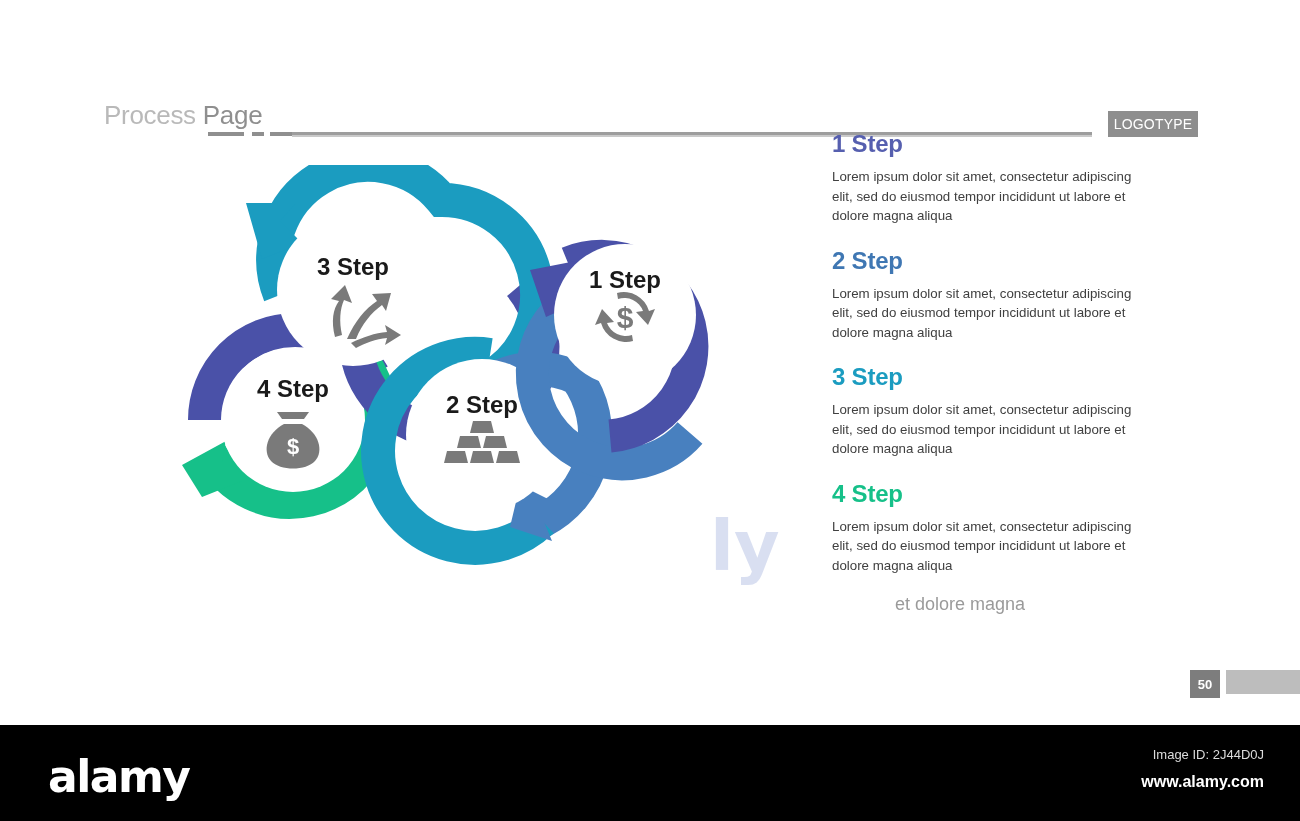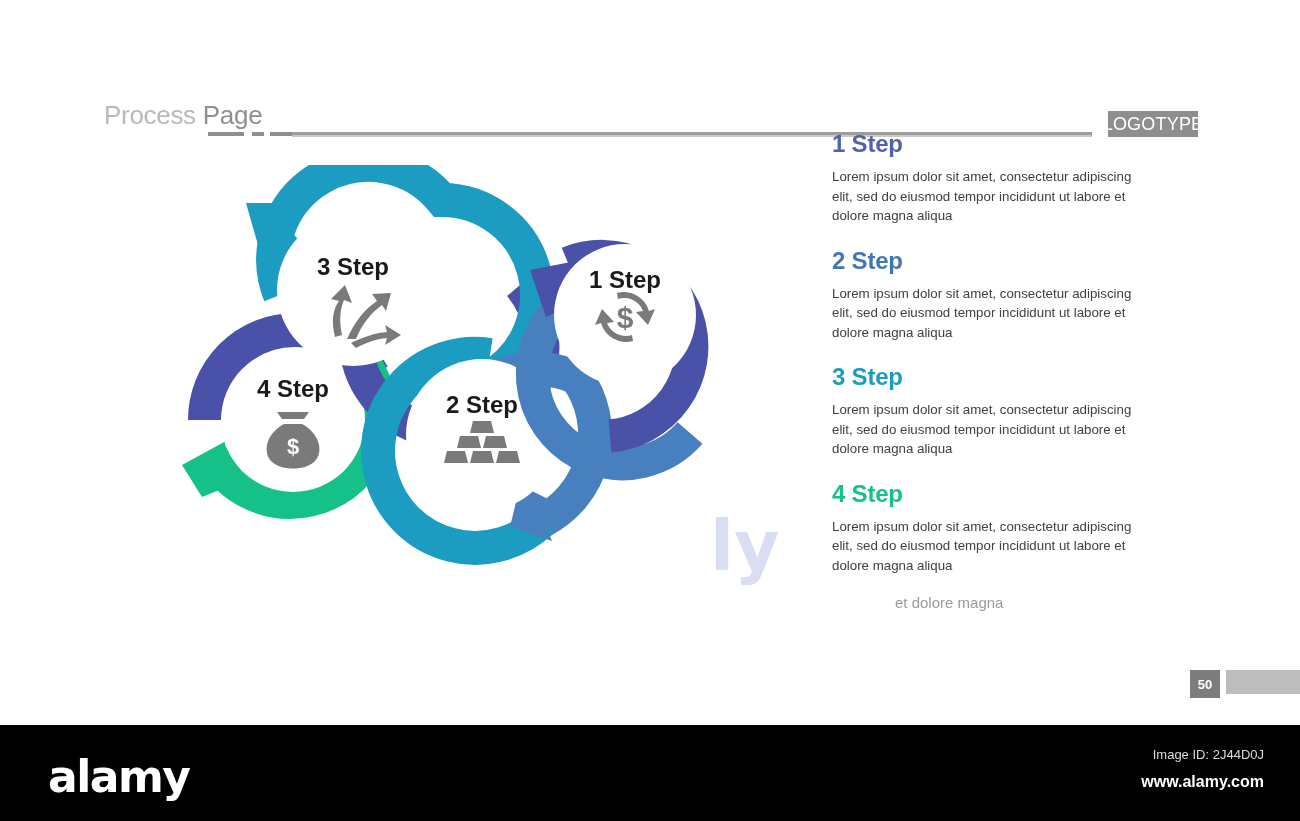--- a/index.html
+++ b/index.html
@@ -33,21 +33,21 @@
   .header-rule {
     position: absolute; left: 292px; top: 84px;
     width: 800px; height: 5px;
     background: linear-gradient(to bottom, #9d9d9d 0%, #9d9d9d 55%, #c9c9c9 55%, #c9c9c9 100%);
   }
   .logotype {
     position: absolute; left: 1108px; top: 63px;
     width: 90px; height: 26px;
     background: #8e8e8e;
     color: #ffffff;
-    font-size: 18px; font-weight: normal; letter-spacing: 0.2px;
+    font-size: 14px; font-weight: normal; letter-spacing: 0.2px;
     display: flex; align-items: center; justify-content: center;
   }
 
   
   .diagram { position: absolute; left: 90px; top: 165px; width: 700px; height: 410px; }
   .diagram svg { display: block; }
 
   
   .steps { position: absolute; left: 832px; top: 130px; width: 310px; }
   .step-block { margin-bottom: 21px; }
@@ -96,21 +96,21 @@
 
   
   .wm-art {
     position: absolute; left: 620px; top: 340px;
     font-size: 70px; font-weight: bold; color: rgba(80,110,190,0.22);
     font-family: "DejaVu Sans", sans-serif;
     pointer-events: none;
   }
   .wm-text {
     position: absolute; left: 895px; top: 594px;
-    font-size: 15px; color: rgba(120,120,120,0.75);
+    font-size: 18px; color: rgba(120,120,120,0.75);
     pointer-events: none;
   }
 </style>
 </head>
 <body>
 
 <div class="slide">
 
   <div class="header">
     <div class="title">

